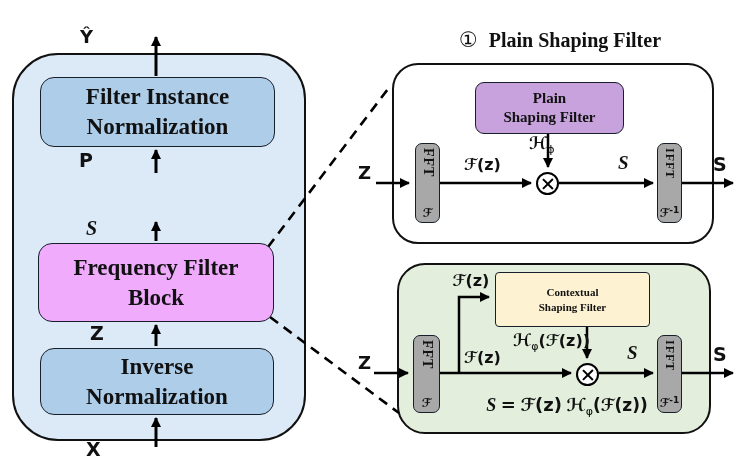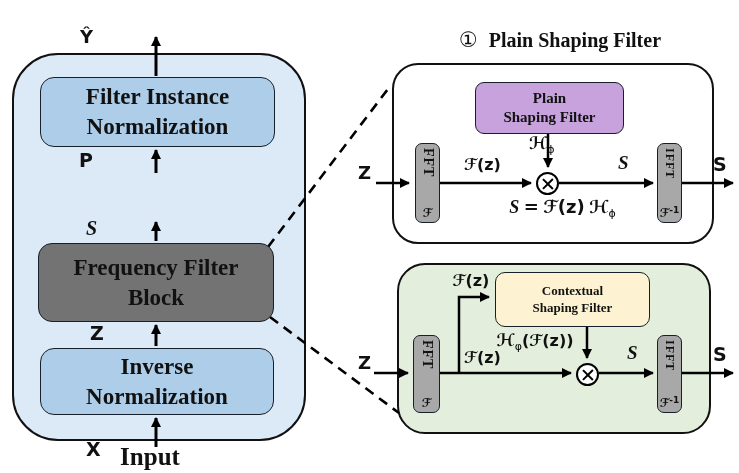--- a/index.html
+++ b/index.html
@@ -75,30 +75,29 @@
   <div class="abs sansb" style="left:80px;top:26px;font-size:18px;">Ŷ</div>
 
   <div class="box" style="left: 40px; top: 77px; width: 233px; height: 68px; border-radius: 14px; font-size: 23px; background-color: rgb(174, 205, 233);">Filter Instance
 Normalization</div>
 
   <div class="abs sansb" style="left:79px;top:149px;font-size:19px;">P</div>
 
 
   <div class="abs scrS" style="left:86px;top:217px;font-size:20px;">S</div>
 
-  <div class="box" style="left: 38px; top: 243px; width: 234px; height: 77px; border-radius: 14px; font-size: 23px; background-color: #737373;">Frequency Filter
+  <div class="box" style="left: 38px; top: 243px; width: 234px; height: 77px; border-radius: 14px; font-size: 23px; background-color: #f0abfc;">Frequency Filter
 Block</div>
 
   <div class="abs sansb" style="left:90px;top:322px;font-size:19px;">Z</div>
 
   <div class="box" style="left: 40px; top: 348px; width: 232px; height: 65px; border-radius: 14px; font-size: 23px; background-color: rgb(174, 205, 233);">Inverse
 Normalization</div>
 
   <div class="abs sansb" style="left:86px;top:438px;font-size:19px;">X</div>
-  <div class="abs serifb ctr" style="left:115px;top:443px;width:70px;font-size:25px;">Input</div>
 
   <div class="abs ctr" style="left:430px;top:28px;width:260px;">
     <span class="script" style="font-size:21px;font-weight:normal;">①</span>
     <span class="serifb" style="font-size:20px;margin-left:7px;">Plain Shaping Filter</span>
   </div>
 
   <div class="box" style="left: 475px; top: 82px; width: 147px; height: 50px; border-radius: 9px; font-size: 15px; background-color: rgb(199, 162, 221);">Plain
 Shaping Filter</div>
 
   <div class="abs sansb" style="left:358px;top:162px;font-size:18px;">Z</div>
@@ -118,51 +117,51 @@
 
   <div class="abs scrS" style="left:618px;top:152px;font-size:19px;">S</div>
 
   <div class="vbox" style="left: 657px; top: 143px; width: 25px; height: 80px; box-sizing: border-box; background-color: rgb(168, 168, 168);">
     <span class="vtext" style="font-size:12px;">IFFT</span>
     <span class="script vsym"><span>ℱ</span><sup class="inv">-1</sup></span>
   </div>
 
   <div class="abs sansb" style="left:713px;top:153px;font-size:19px;">S</div>
 
-  <div class="abs ctr" style="left:480px;top:196px;width:165px;font-size:18px;">
-    <span class="scrS">S</span>
-    <span class="script">=</span>
-    <span class="script">ℱ(z)</span>
-    <span class="script">ℋ</span><sub class="greek">ϕ</sub>
-  </div>
 
-  <div class="box" style="left: 495px; top: 272px; width: 153px; height: 53px; border-radius: 10px; font-size: 13px; background-color: rgb(253, 243, 210);">Contextual
+  <div class="box" style="left: 495px; top: 272px; width: 153px; height: 53px; border-radius: 4px; font-size: 11px; background-color: rgb(253, 243, 210);">Contextual
 Shaping Filter</div>
 
   <div class="abs script ctr" style="left:448px;top:271px;width:46px;font-size:16px;">ℱ(z)</div>
 
   <div class="abs sansb" style="left:358px;top:352px;font-size:18px;">Z</div>
 
   <div class="vbox" style="left: 413px; top: 335px; width: 27px; height: 78px; box-sizing: border-box; background-color: rgb(168, 168, 168);">
     <span class="vtext">FFT</span>
     <span class="script vsym">ℱ</span>
   </div>
 
   <div class="abs script ctr" style="left:455px;top:348px;width:55px;font-size:16px;">ℱ(z)</div>
 
-  <div class="abs ctr" style="left:490px;top:330px;width:90px;">
+  <div class="abs ctr" style="left:500px;top:330px;width:90px;text-align:right;">
     <span class="script" style="font-size:17px;">ℋ</span><sub class="greek">φ</sub><span class="script" style="font-size:16px;">(ℱ(z))</span>
   </div>
 
   <div class="otimes" style="left:576px;top:363px;"></div>
 
   <div class="abs scrS" style="left:627px;top:342px;font-size:19px;">S</div>
 
   <div class="vbox" style="left: 657px; top: 335px; width: 25px; height: 78px; box-sizing: border-box; background-color: rgb(168, 168, 168);">
     <span class="vtext" style="font-size:12px;">IFFT</span>
     <span class="script vsym"><span>ℱ</span><sup class="inv">-1</sup></span>
   </div>
 
   <div class="abs sansb" style="left:713px;top:343px;font-size:19px;">S</div>
 
+  <div class="abs ctr" style="left:472px;top:394px;width:190px;font-size:18px;">
+    <span class="scrS">S</span>
+    <span class="script">=</span>
+    <span class="script">ℱ(z)</span>
+    <span class="script">ℋ</span><sub class="greek">φ</sub><span class="script" style="font-size:17px;">(ℱ(z))</span>
+  </div>
 
 
 </div>
 
 </body></html>

